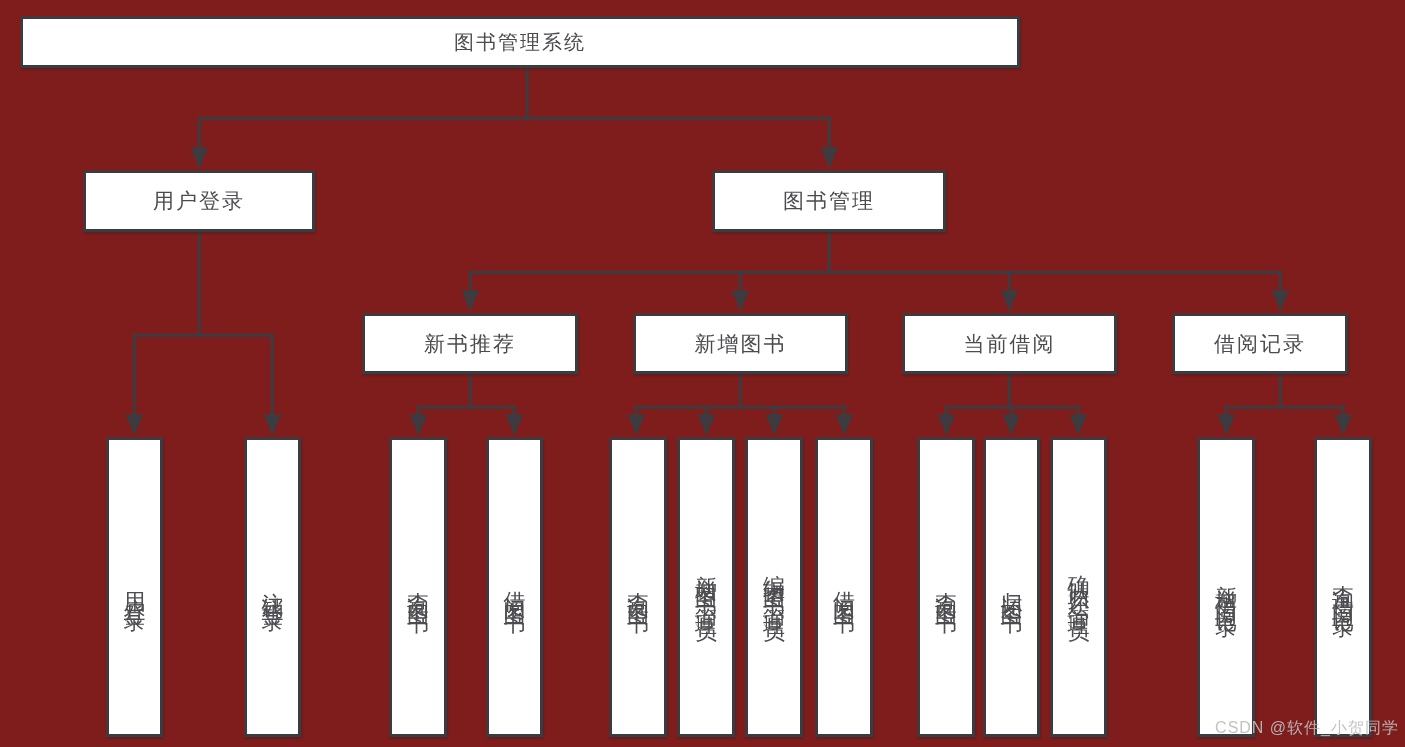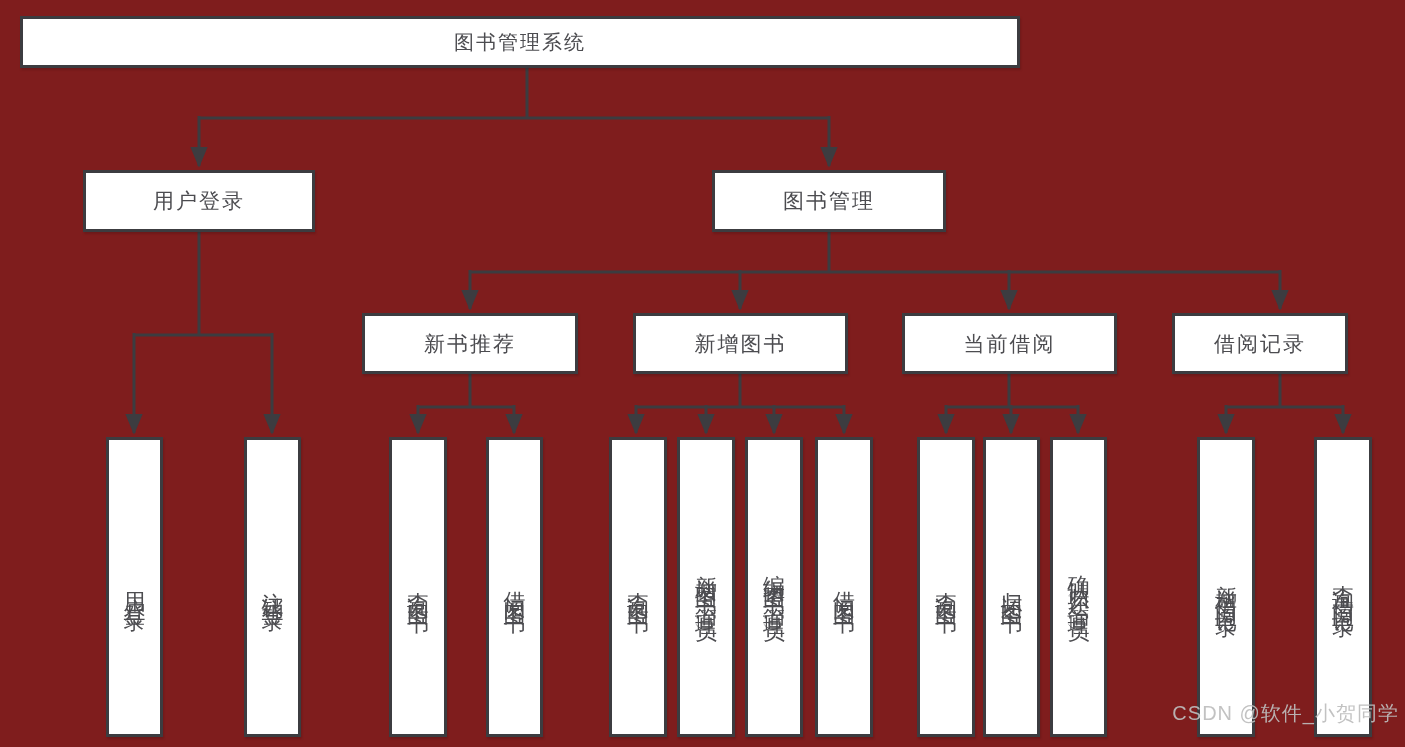--- a/index.html
+++ b/index.html
@@ -38,22 +38,22 @@
   .v-label{
     writing-mode:vertical-rl;
     text-orientation:mixed;
     font-size:22px;
     letter-spacing:0.3em;
     line-height:1;
     white-space:nowrap;
   }
   .watermark{
     position:absolute;
-    right:6px;bottom:20px;
-    font-size:20px;
+    right:6px;bottom:8px;
+    font-size:16px;
     color:var(--wm);
     opacity:0.92;
     letter-spacing:1px;
     z-index:10;
     white-space:nowrap;
   }
 </style>
 </head>
 <body>
 

